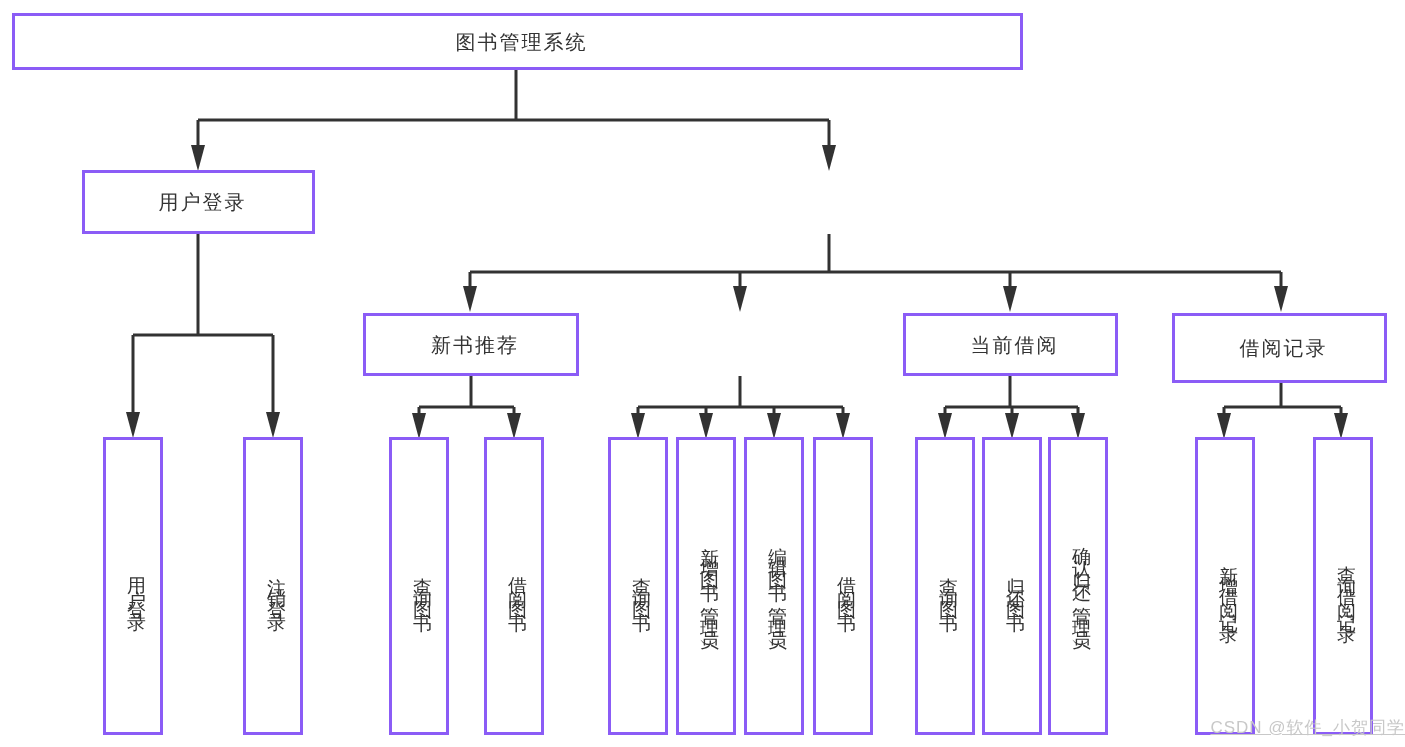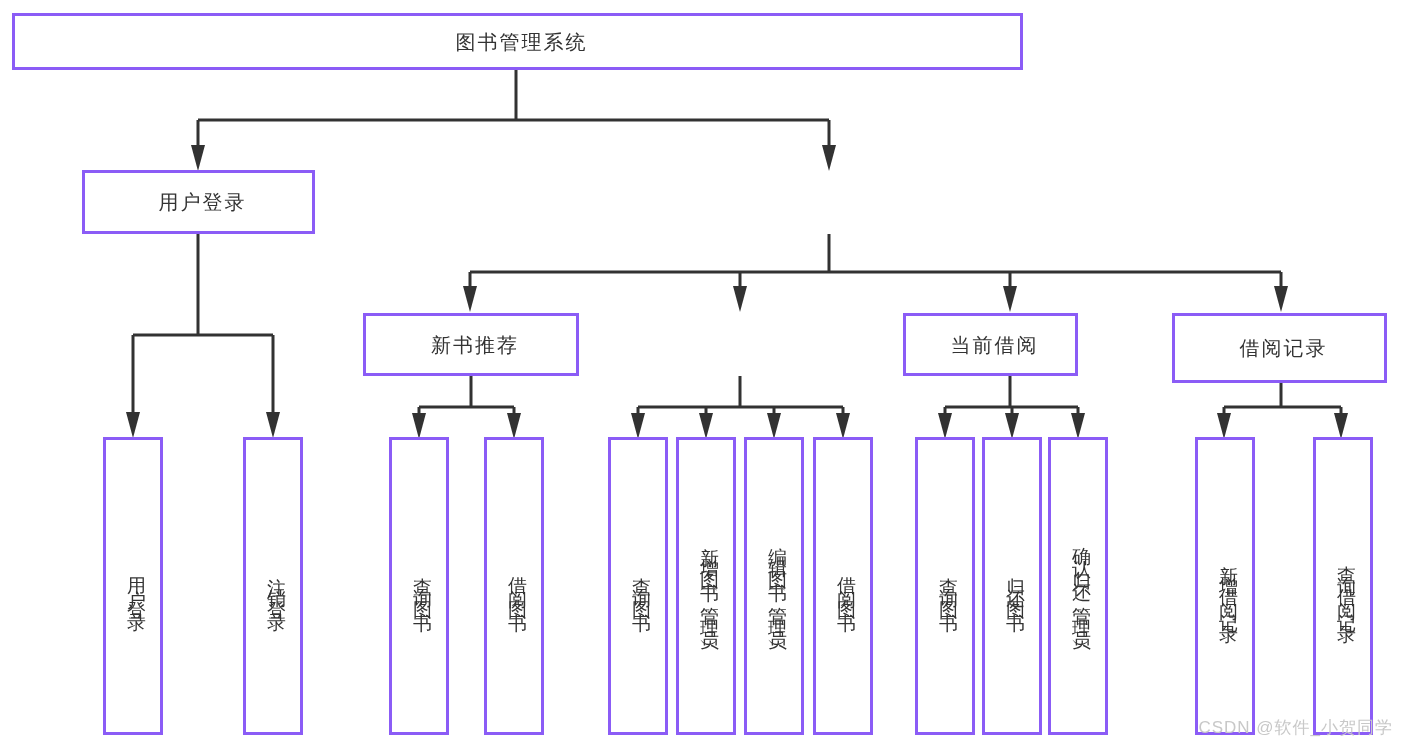--- a/index.html
+++ b/index.html
@@ -13,22 +13,22 @@
     border:3px solid #8b5cf6;display:flex;align-items:center;justify-content:center;padding-left:8px;
   }
   .node.h span{
     font-size:20px;letter-spacing:2px;line-height:1;white-space:nowrap;color:#333333;
   }
   .node.v span{
     writing-mode:vertical-rl;text-orientation:mixed;
     font-size:19px;letter-spacing:12px;line-height:1;color:#333333;
   }
   .watermark{
-    position:absolute;right:12px;bottom:8px;font-size:17px;letter-spacing:1px;
-    color:#c8c8c8;white-space:nowrap;
+    position:absolute;right:0;bottom:8px;font-size:17px;letter-spacing:1px;
+    color:#c8c8c8;white-space:nowrap;text-decoration:underline;
   }
 </style>
 </head>
 <body>
 
 <div class="stage">
 
   <svg class="wires" width="1405" height="747" viewBox="0 0 1405 747" fill="none" xmlns="http://www.w3.org/2000/svg">
     <g stroke="#323232" stroke-width="3">
       <path d="M516 70 V120 M198 120 H829 M198 120 V146 M829 120 V146"></path>
@@ -66,21 +66,21 @@
     <span>图书管理系统</span>
   </div>
 
   <div class="node h" style="left:82px;top:170px;width:233px;height:64px">
     <span>用户登录</span>
   </div>
 
   <div class="node h" style="left:363px;top:313px;width:216px;height:63px">
     <span>新书推荐</span>
   </div>
-  <div class="node h" style="left:903px;top:313px;width:175px;height:63px">
+  <div class="node h" style="left:903px;top:313px;width:215px;height:63px">
     <span>当前借阅</span>
   </div>
   <div class="node h" style="left:1172px;top:313px;width:215px;height:70px">
     <span>借阅记录</span>
   </div>
 
   <div class="node v" style="left:103px;top:437px;width:60px;height:298px">
     <span>用户登录</span>
   </div>
   <div class="node v" style="left:243px;top:437px;width:60px;height:298px">

